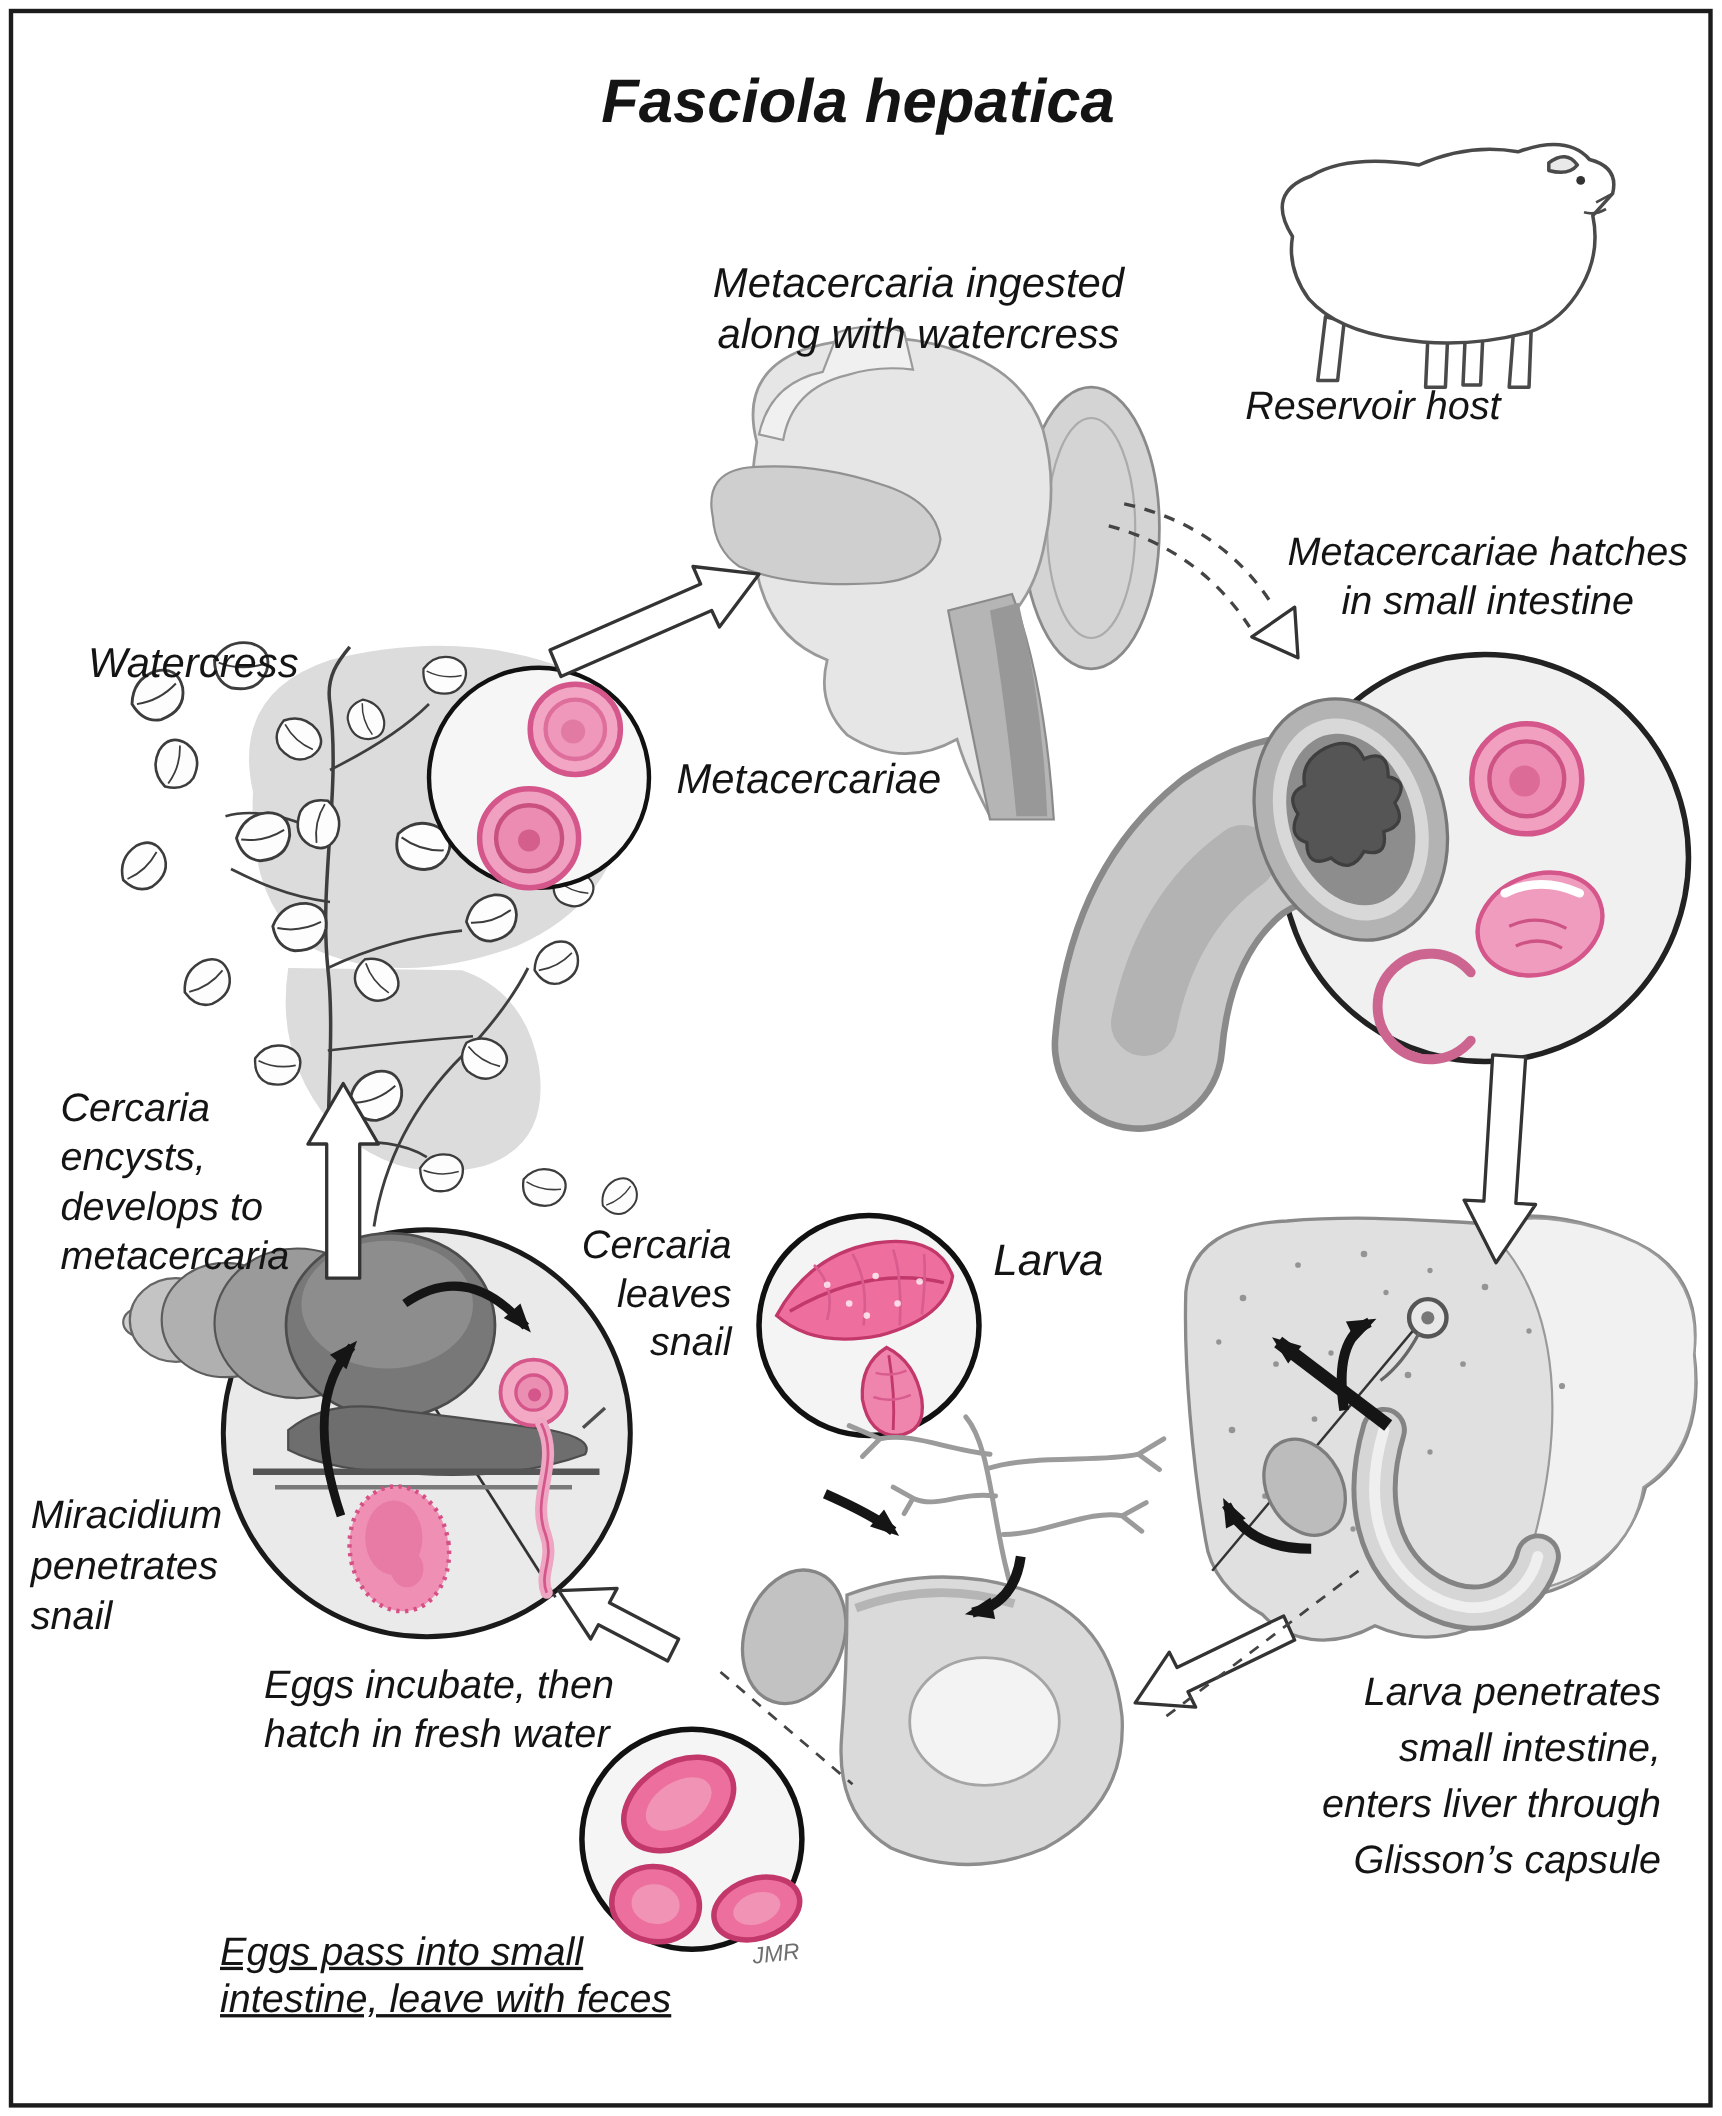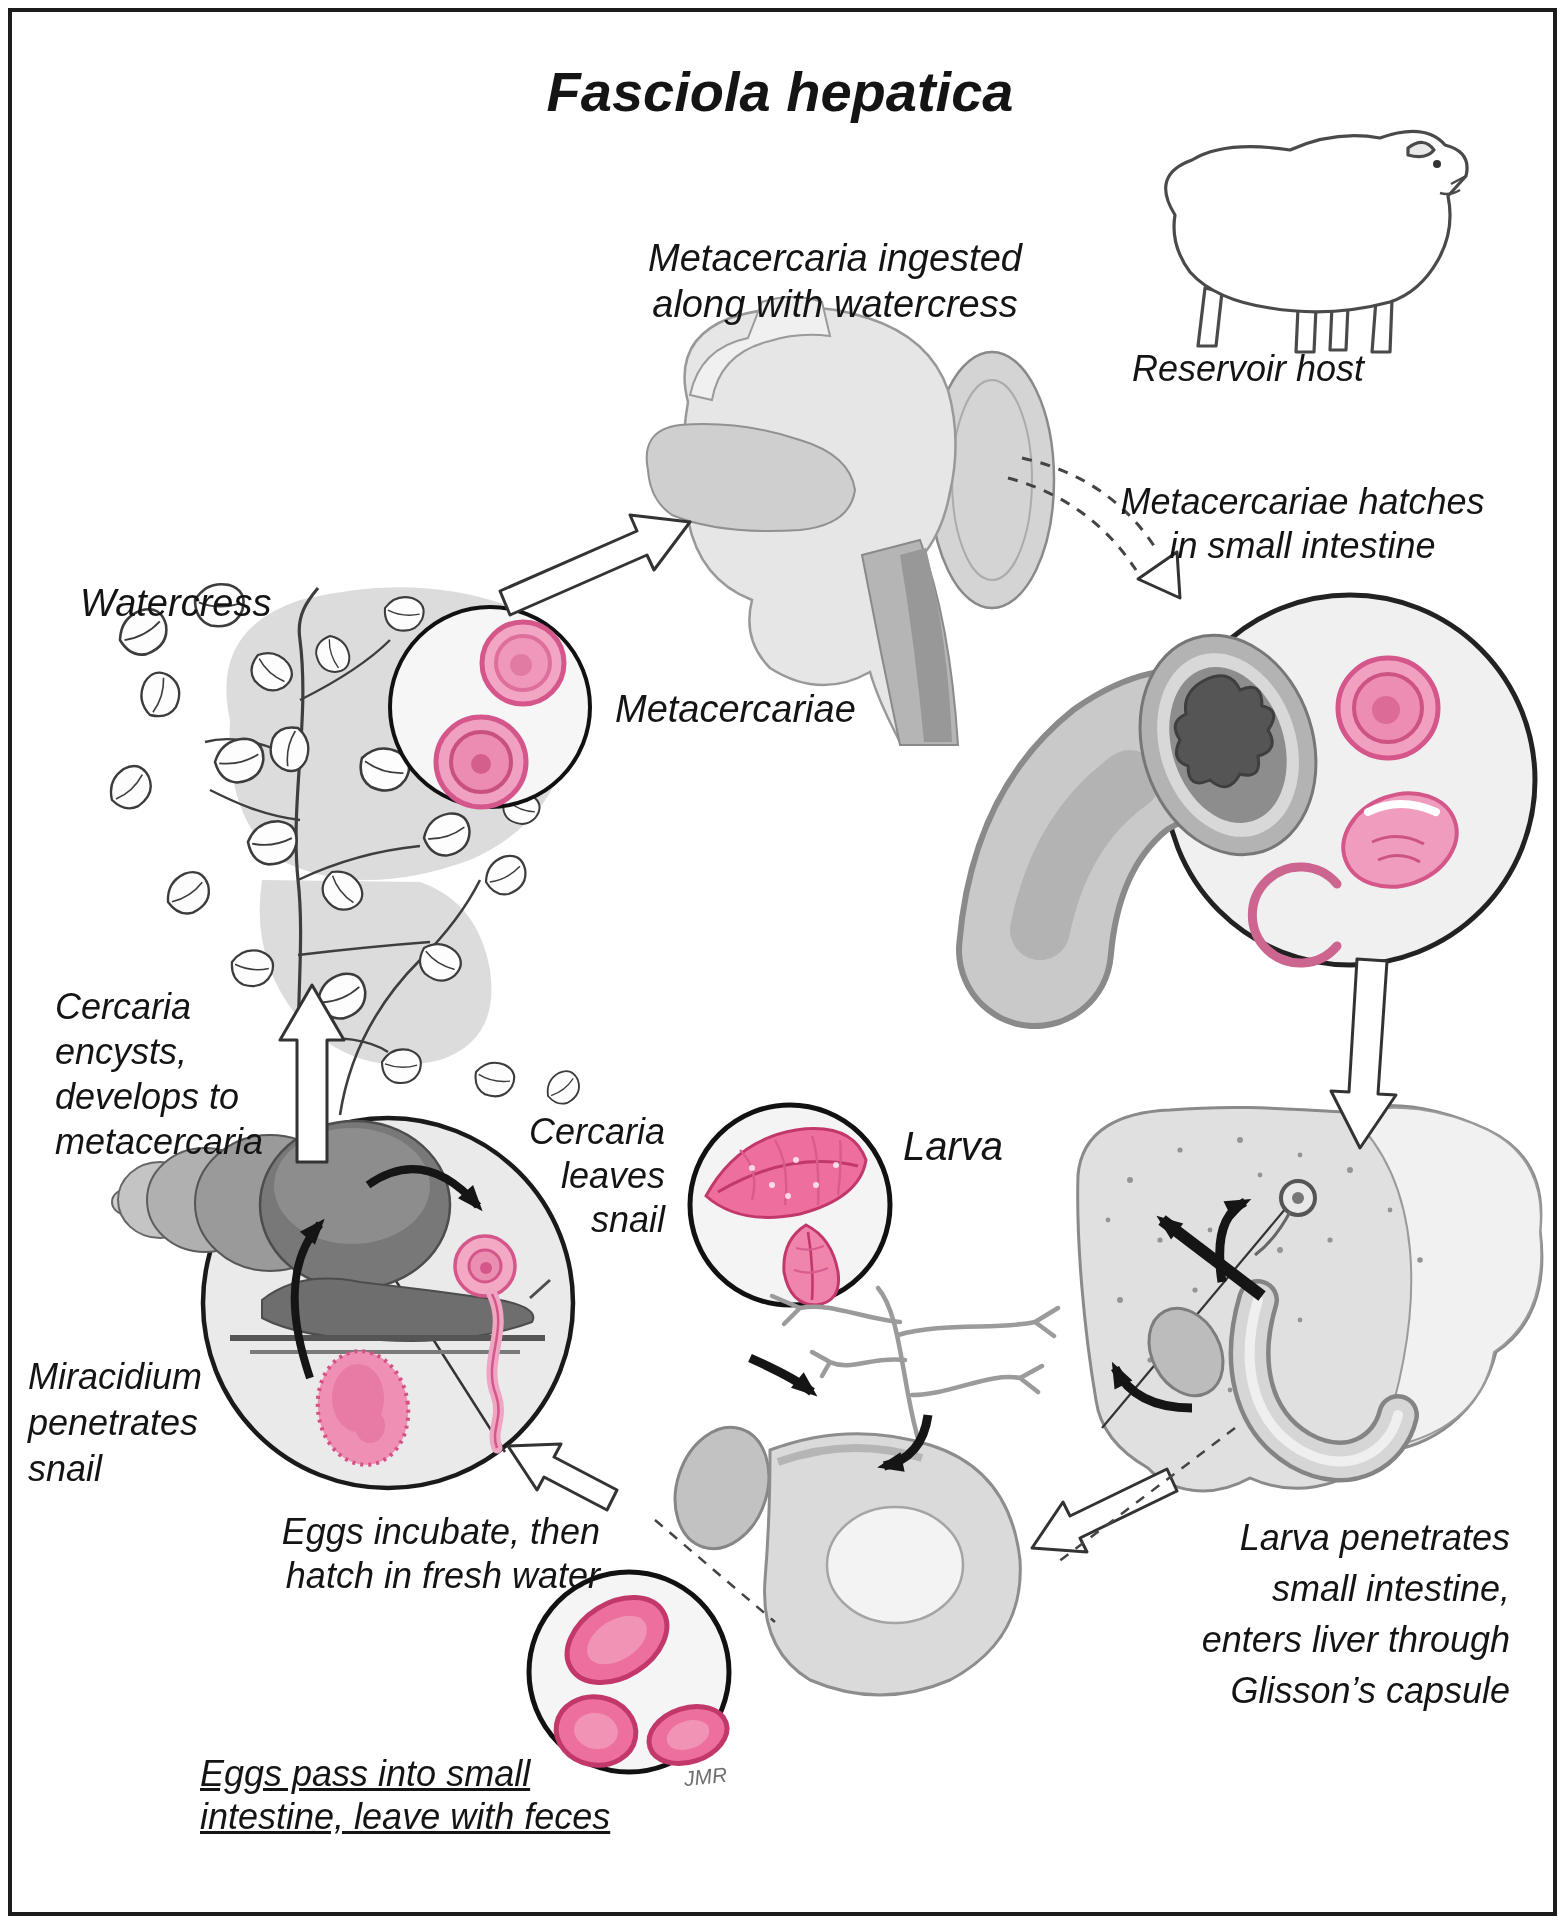--- a/index.html
+++ b/index.html
@@ -267,21 +267,21 @@
   </g>
 </svg>
 
   <div class="label t-title" style="left:540px; top:58px; width:480px;">Fasciola hepatica</div>
 
   <div class="label t-38 alignC" style="left:640px; top:235px; width:390px;">Metacercaria ingested
 along with watercress</div>
 
   <div class="label t-36" style="left:1132px; top:347px; width:300px;">Reservoir host</div>
 
-  <div class="label t-36 alignC" style="left:1105px; top:480px; width:395px;">Metacercariae hatches
+  <div class="label t-36 alignC" style="left:1155px; top:480px; width:395px;">Metacercariae hatches
 in small intestine</div>
 
   <div class="label t-38" style="left:80px; top:580px; width:260px;">Watercress</div>
 
   <div class="label t-38" style="left:615px; top:686px; width:300px;">Metacercariae</div>
 
   <div class="label t-36" style="left:55px; top:984px; width:260px; line-height:45px;">Cercaria
 encysts,
 develops to
 metacercaria</div>
@@ -289,21 +289,21 @@
   <div class="label t-36 alignR" style="left:500px; top:1110px; width:165px; line-height:44px;">Cercaria
 leaves
 snail</div>
 
   <div class="label t-40" style="left:903px; top:1122px; width:200px;">Larva</div>
 
   <div class="label t-36" style="left:28px; top:1354px; width:240px; line-height:46px;">Miracidium
 penetrates
 snail</div>
 
-  <div class="label t-36" style="left:240px; top:1510px; width:360px; line-height:44px;text-align:right;">Eggs incubate, then
+  <div class="label t-36" style="left:240px; top:1510px; width:360px; line-height:44px;">Eggs incubate, then
 hatch in fresh water</div>
 
   <div class="label t-36 alignR" style="left:1100px; top:1512px; width:410px; line-height:51px;">Larva penetrates
 small intestine,
 enters liver through
 Glisson’s capsule</div>
 
 
   <div class="label t-36" style="left:200px; top:1752px; width:450px; line-height:43px;text-decoration:underline;">Eggs pass into small
 intestine, leave with feces</div>

